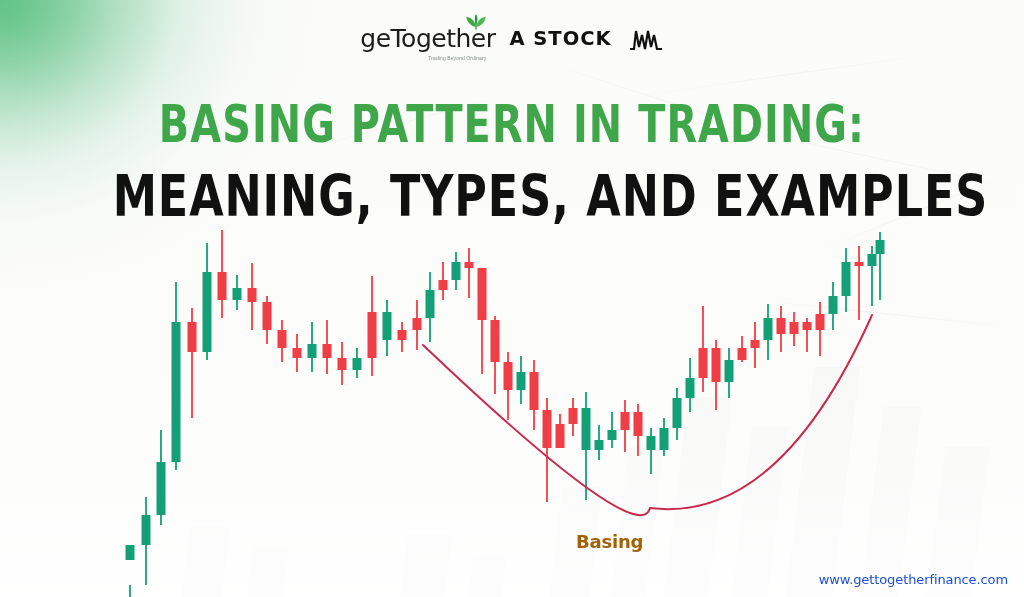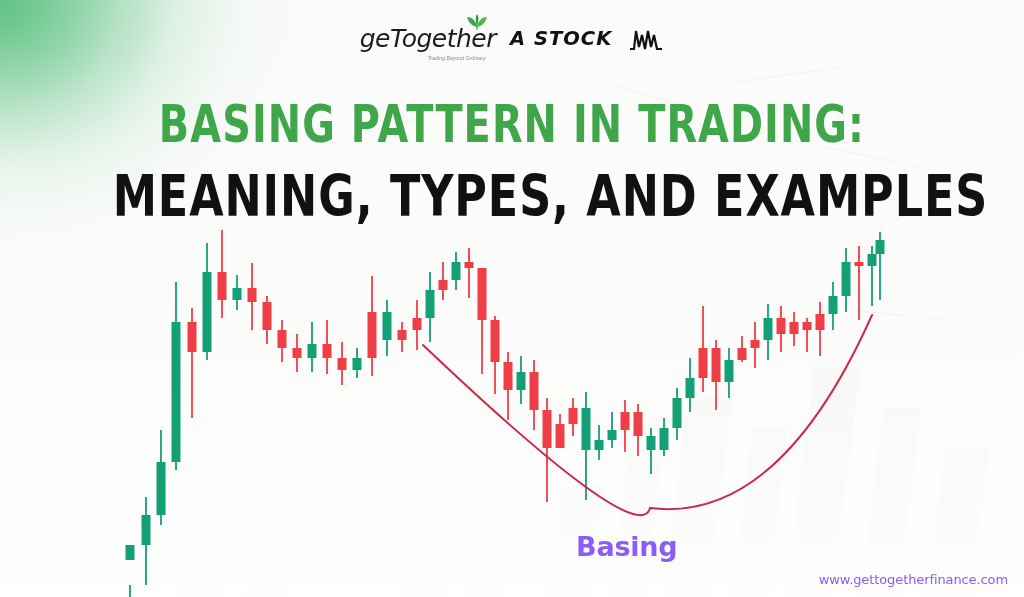--- a/index.html
+++ b/index.html
@@ -48,21 +48,20 @@
     position:absolute;
     bottom:0;
     background:linear-gradient(180deg, rgba(0,0,0,0.035), rgba(0,0,0,0.055));
     transform:skewX(-7deg);
   }
   
   .header {
     position:absolute; top:26px; left:0; width:1024px;
     display:flex; align-items:center; justify-content:center; gap:14px;
     z-index:7;
-    font-style:italic;
   }
   .logo-wrap { position:relative; display:flex; align-items:flex-end; }
   .logo-text {
     font-family:"DejaVu Sans", sans-serif;
     font-size:25px; letter-spacing:-0.5px; color:#1c1c1c;
     line-height:1; font-weight:400; position:relative;
   }
   .logo-leaf {
     position:absolute; right:6px; top:-12px; width:26px; height:16px;
   }
@@ -93,27 +92,27 @@
     top:99px; font-size:51px; color:#3fa74a; letter-spacing:1.4px;
   }
   .title2 {
     top:168px; font-size:57px; color:#111111; letter-spacing:1.2px;
   }
   
   #chartSvg { position:absolute; left:0; top:0; z-index:4; }
   .basing-label {
     position:absolute; left:576px; top:531px;
     font-family:"DejaVu Sans", sans-serif;
-    font-size:27px; font-weight:600; color:#8b5cf6; letter-spacing:-0.2px;
+    font-size:18px; font-weight:600; color:#a16207; letter-spacing:-0.2px;
     z-index:8;
   }
   .site-url {
     position:absolute; right:16px; bottom:10px;
     font-family:"DejaVu Sans", sans-serif;
-    font-size:13px; color:#8b5cf6; letter-spacing:-0.1px;
+    font-size:13px; color:#1d4ed8; letter-spacing:-0.1px;
     z-index:8;
   }
 </style>
 </head>
 <body>
 
 <div id="stage">
 
   <div class="bg-green-glow"></div>
   <div class="bg-green-glow2"></div>

